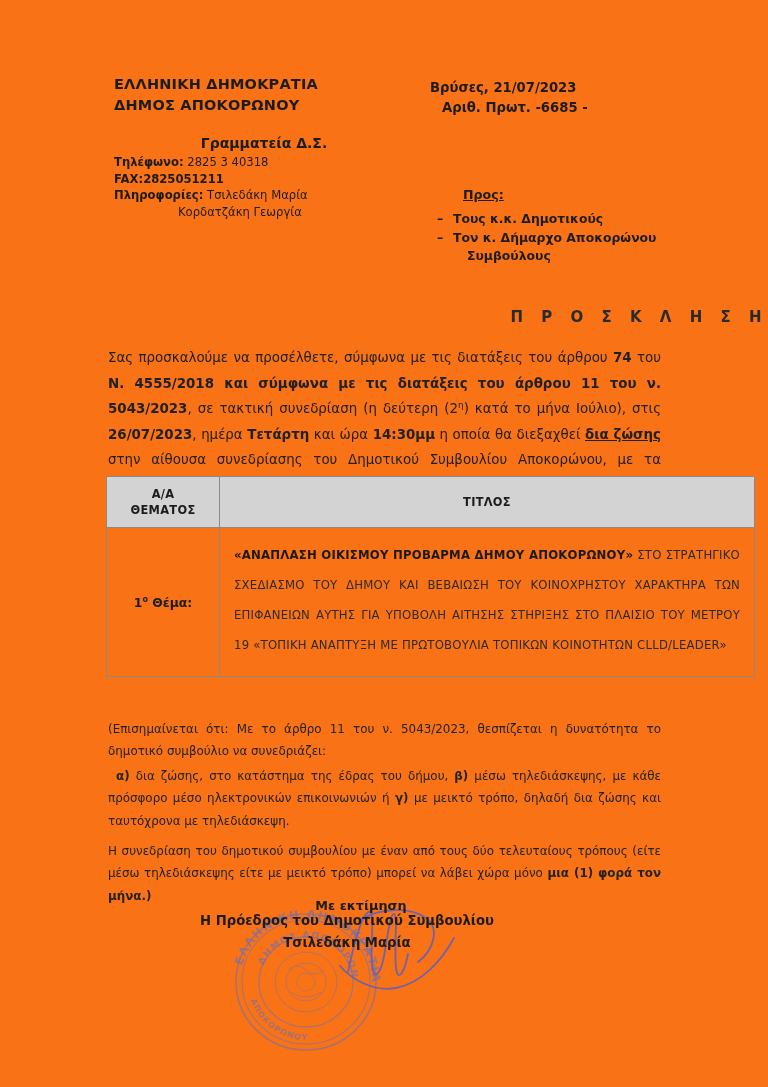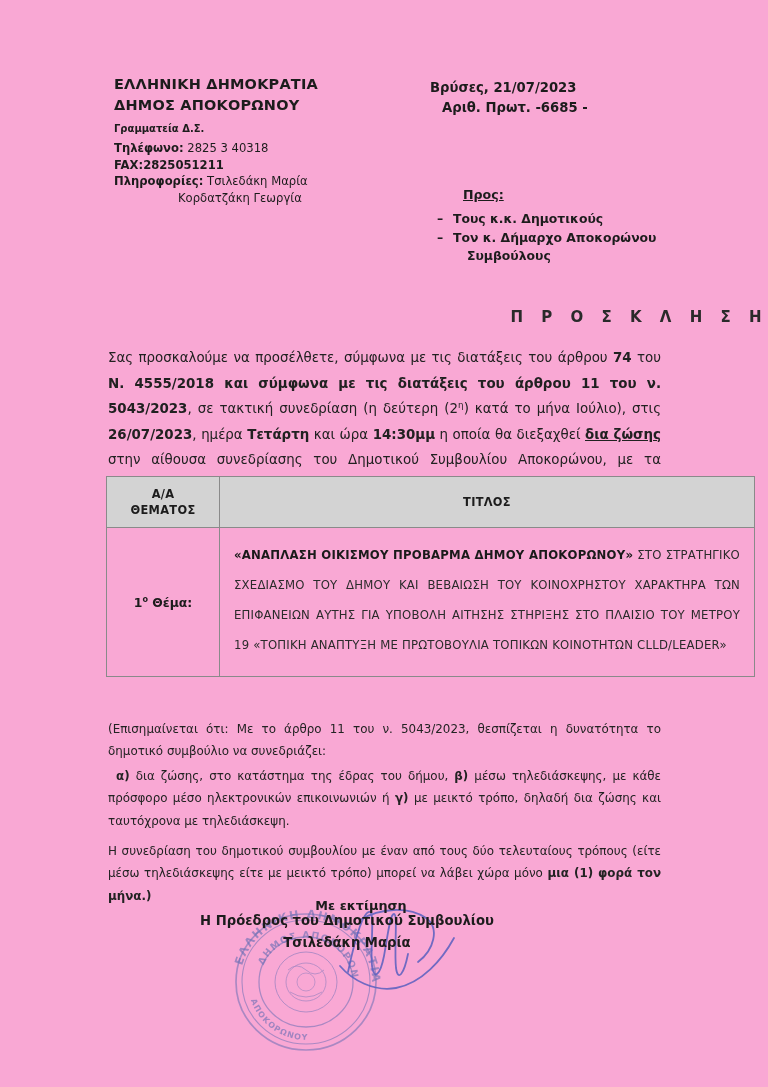--- a/index.html
+++ b/index.html
@@ -13,21 +13,21 @@
     height: 1087px;
     position: relative;
     font-family: "DejaVu Sans", "Liberation Sans", sans-serif;
     color: #1c1c1c;
     overflow: hidden;
   }
 
   .page {
     position: absolute;
     inset: 0;
-    background: #f9a8d4;
+    background: #f97316;
   }
 
   
   .header {
     position: absolute;
     top: 74px;
     left: 0;
     width: 768px;
     height: 215px;
   }
@@ -39,24 +39,25 @@
   }
   .org-line1, .org-line2 {
     font-weight: bold;
     font-size: 14.5px;
     letter-spacing: 0.2px;
     line-height: 21px;
     white-space: nowrap;
   }
   .org-line3 {
     font-weight: bold;
-    font-size: 10px;
+    font-size: 14px;
     line-height: 22px;
-    margin-top: 2px;
-    white-space: nowrap;
+    margin-top: 16px;
+    white-space: nowrap;
+    text-align: center;
   }
   .meta-line {
     font-size: 11.6px;
     line-height: 16.5px;
     white-space: nowrap;
   }
   .meta-line .lbl { font-weight: bold; }
   .meta-line .val { font-weight: normal; }
   .meta-line .val.b { font-weight: bold; }
   .meta-indent {

